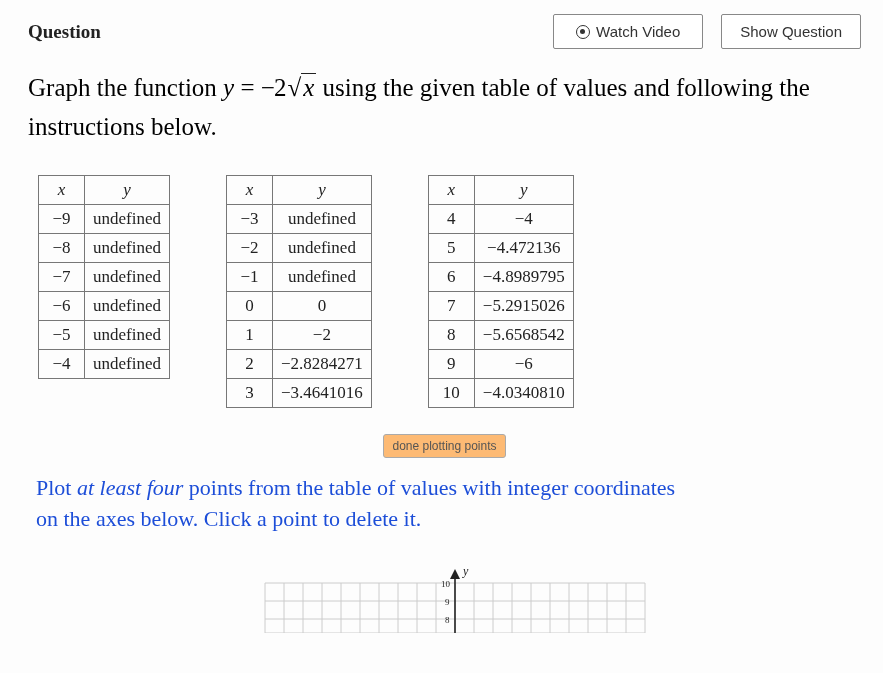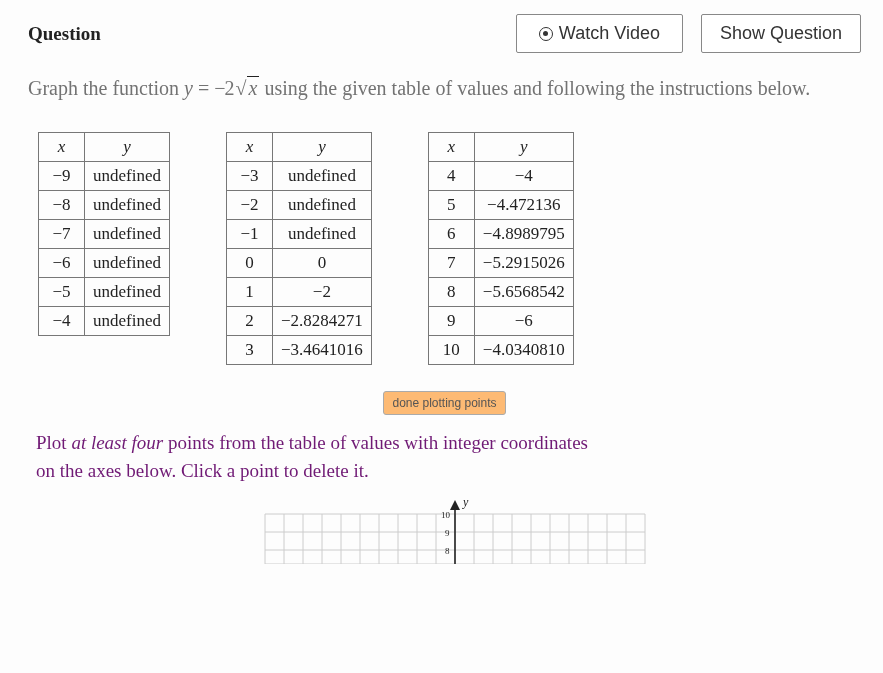--- a/index.html
+++ b/index.html
@@ -28,21 +28,21 @@
     font-weight: bold;
     font-size: 19px;
     color: #222;
   }
   .top-buttons {
     display: flex;
     gap: 18px;
   }
   .btn {
     font-family: Arial, Helvetica, sans-serif;
-    font-size: 18px;
+    font-size: 15px;
     padding: 8px 18px;
     background: #fff;
     border: 1px solid #888;
     border-radius: 2px;
     color: #333;
     cursor: pointer;
     display: flex;
     align-items: center;
     gap: 6px;
   }
@@ -56,23 +56,23 @@
   }
   .record-icon::after {
     content: '';
     position: absolute;
     top: 3px; left: 3px;
     width: 5px; height: 5px;
     background: #333;
     border-radius: 50%;
   }
   .prompt {
-    font-size: 20px;
+    font-size: 25px;
     line-height: 1.55;
-    color: #737373;
+    color: #000000;
     margin-bottom: 28px;
   }
   .math-var { font-style: italic; }
   .sqrt-wrap { position: relative; display: inline-block; padding-left: 2px;}
   .sqrt-top { border-top: 1.3px solid #222; padding: 0 2px; }
   .tables-row {
     display: flex;
     gap: 56px;
     margin-left: 10px;
     margin-bottom: 26px;
@@ -101,24 +101,24 @@
     padding: 4px 8px;
     border: 1px solid #aaa;
     background: #fdba74;
     border-radius: 3px;
     color: #555;
     cursor: pointer;
     display: block;
     margin: 0 auto 14px auto;
   }
   .instr {
-    font-size: 19px;
-    color: #701a75;
+    font-size: 22px;
+    color: #1d4ed8;
     line-height: 1.45;
-    margin-bottom: 10px;
+    margin-bottom: 28px;
     margin-left: 8px;
   }
   .instr em { font-style: italic; }
   .graph-area {
     position: relative;
     margin: 0 auto;
     width: 420px;
     height: 70px;
     overflow: hidden;
   }

